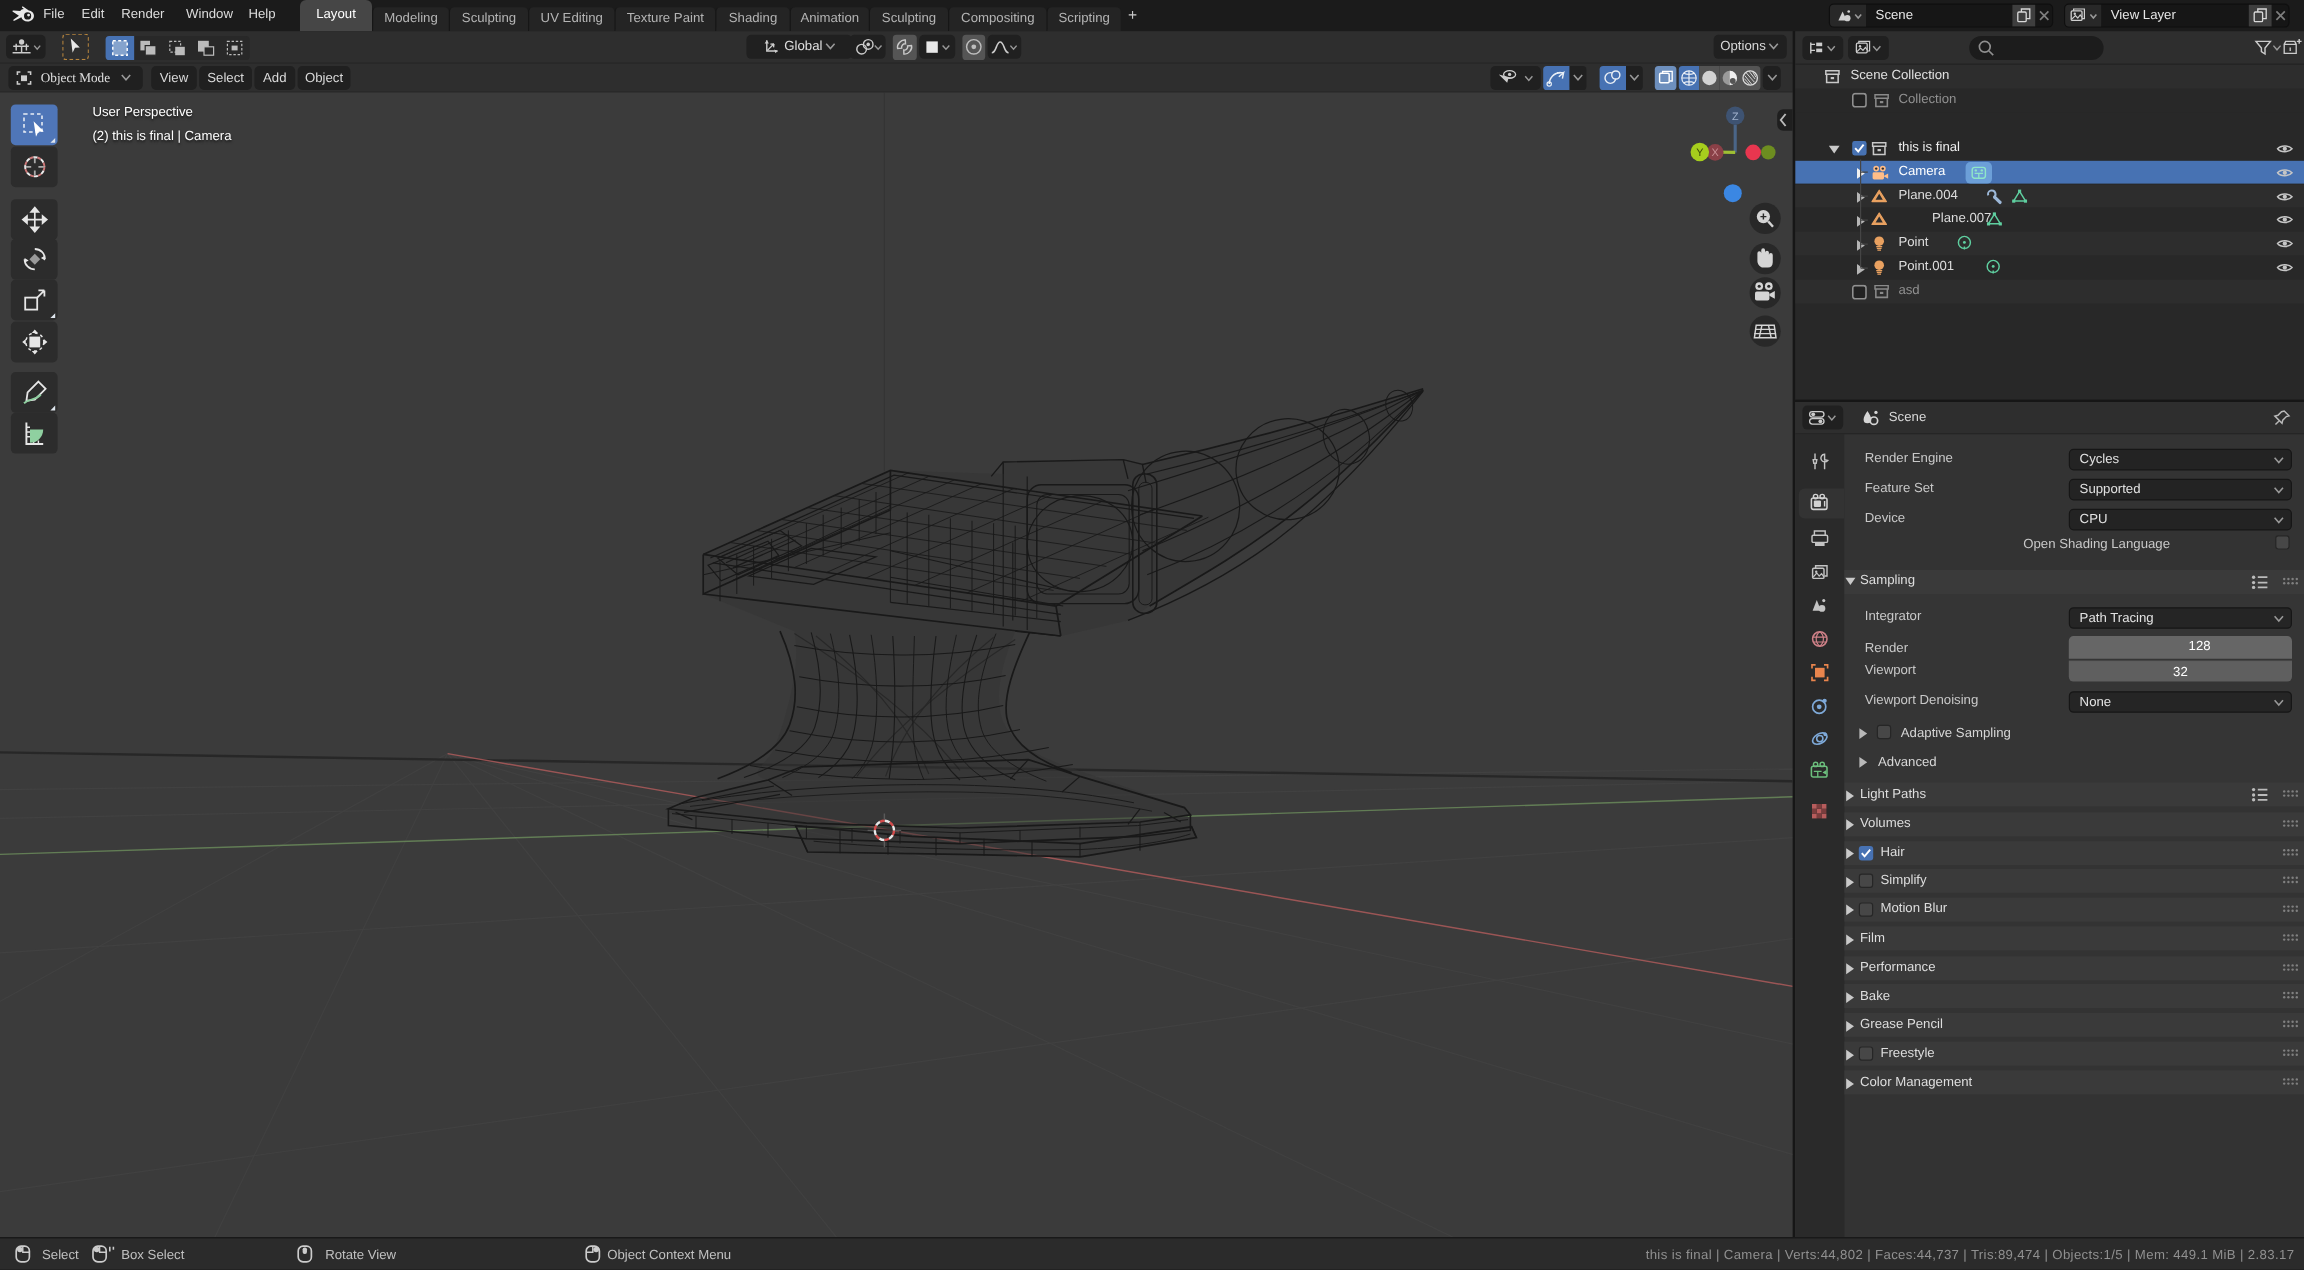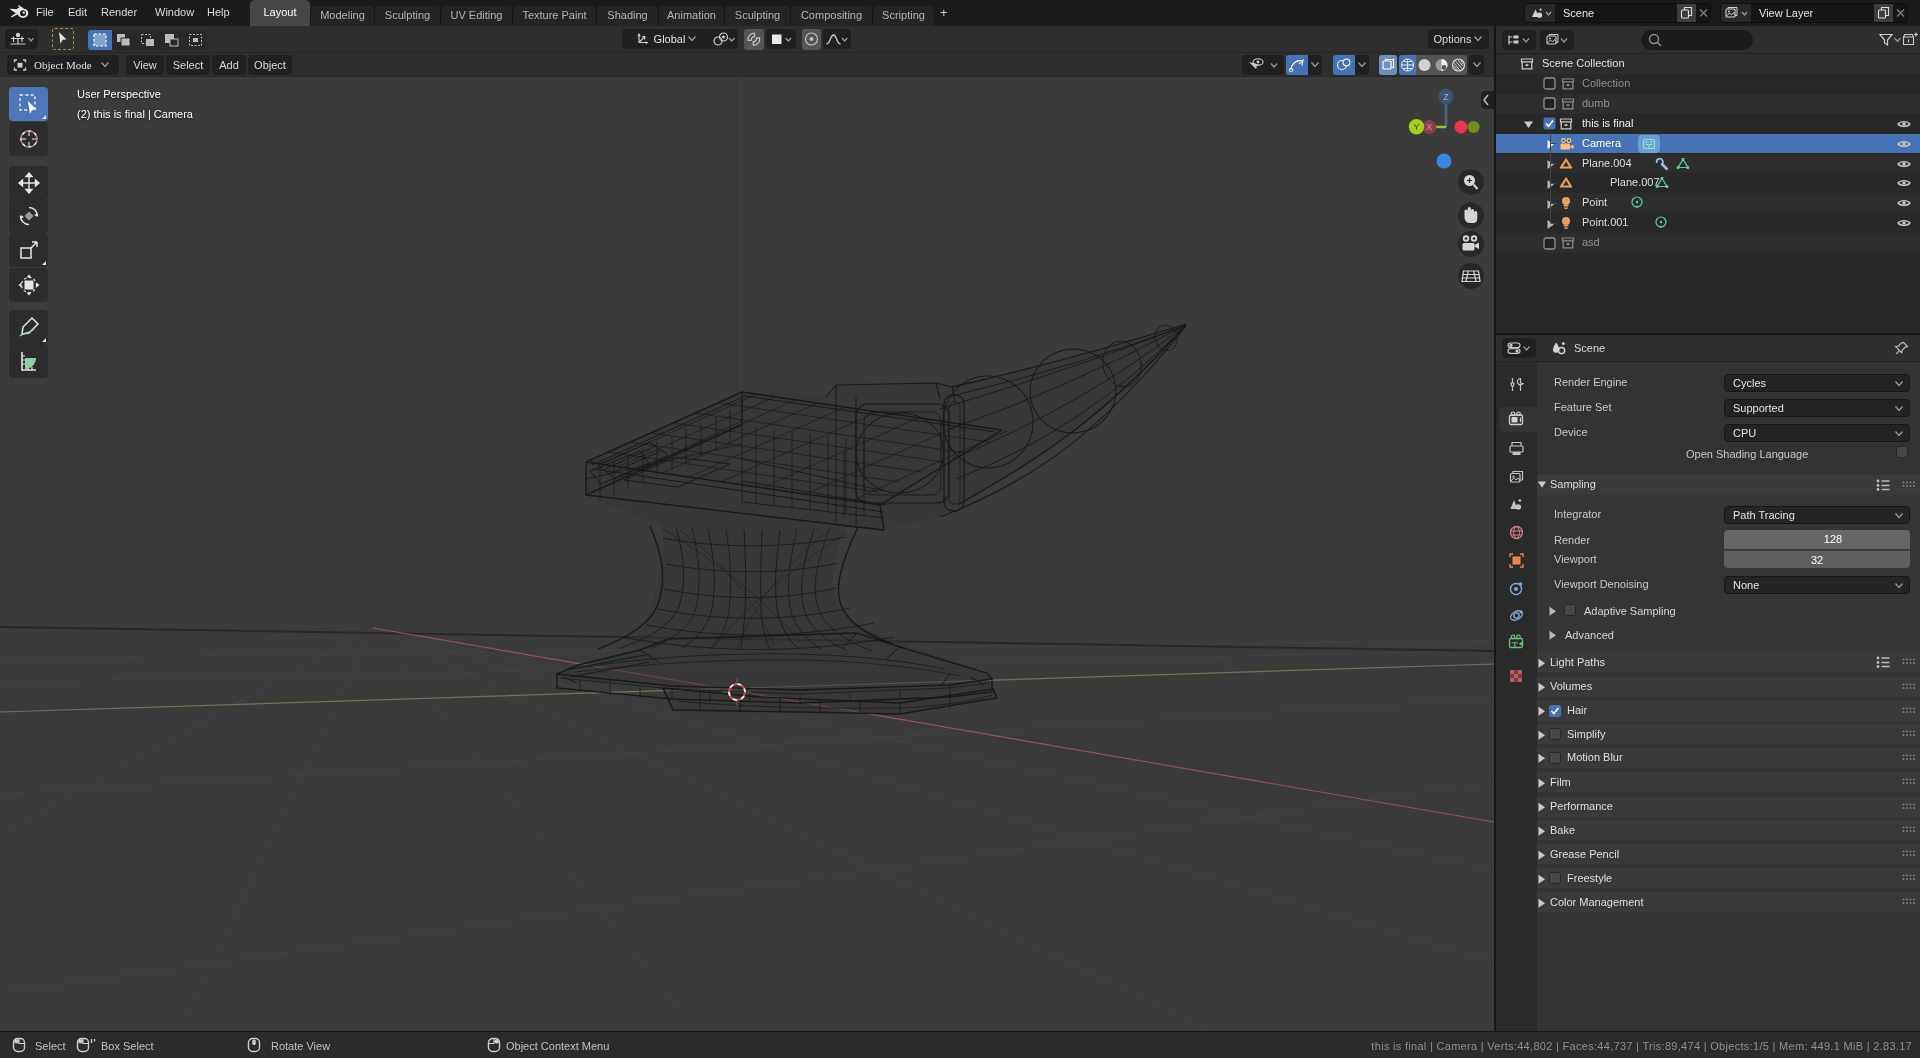--- a/index.html
+++ b/index.html
@@ -530,29 +530,20 @@
     <div class="abs otext" style="left:46px;color:#e0e0e0;">Scene Collection</div>
   </div>
   <div class="abs orow" style="top:47.9px;background:#282828;">
     <svg class="abs" style="left:47px;top:3.5px;" width="13" height="13">
         <rect x="1" y="1" width="11" height="11" rx="2" fill="#222" stroke="#909090" stroke-width="1.3"></rect>
       </svg>
     <svg class="abs icon16 dim" style="left:64px;">
         <use href="#i-coll"></use>
       </svg>
     <div class="abs otext" style="left:86px;color:#909090;">Collection</div>
-  </div>
-  <div class="abs orow" style="top:67.8px;background:#2d2d2d;">
-    <svg class="abs" style="left:47px;top:3.5px;" width="13" height="13">
-        <rect x="1" y="1" width="11" height="11" rx="2" fill="#222" stroke="#909090" stroke-width="1.3"></rect>
-      </svg>
-    <svg class="abs icon16 dim" style="left:64px;">
-        <use href="#i-coll"></use>
-      </svg>
-    <div class="abs otext" style="left:86px;color:#909090;">dumb</div>
   </div>
   <div class="abs orow" style="top:87.7px;background:#282828;">
     <svg class="abs" style="left:27px;top:6px;" width="11" height="9">
         <path d="M1 1.5 h9 l-4.5 6.5 z" fill="#c9c9c9"></path>
       </svg>
     <svg class="abs" style="left:47px;top:3.5px;" width="13" height="13">
         <rect x="0.5" y="0.5" width="12" height="12" rx="2" fill="#4772b3"></rect>
         <path d="M3 6.5 l2.5 2.8 L10 3.5" fill="none" stroke="#fff" stroke-width="1.6"></path>
       </svg>
     <svg class="abs icon16" style="left:62px;">

